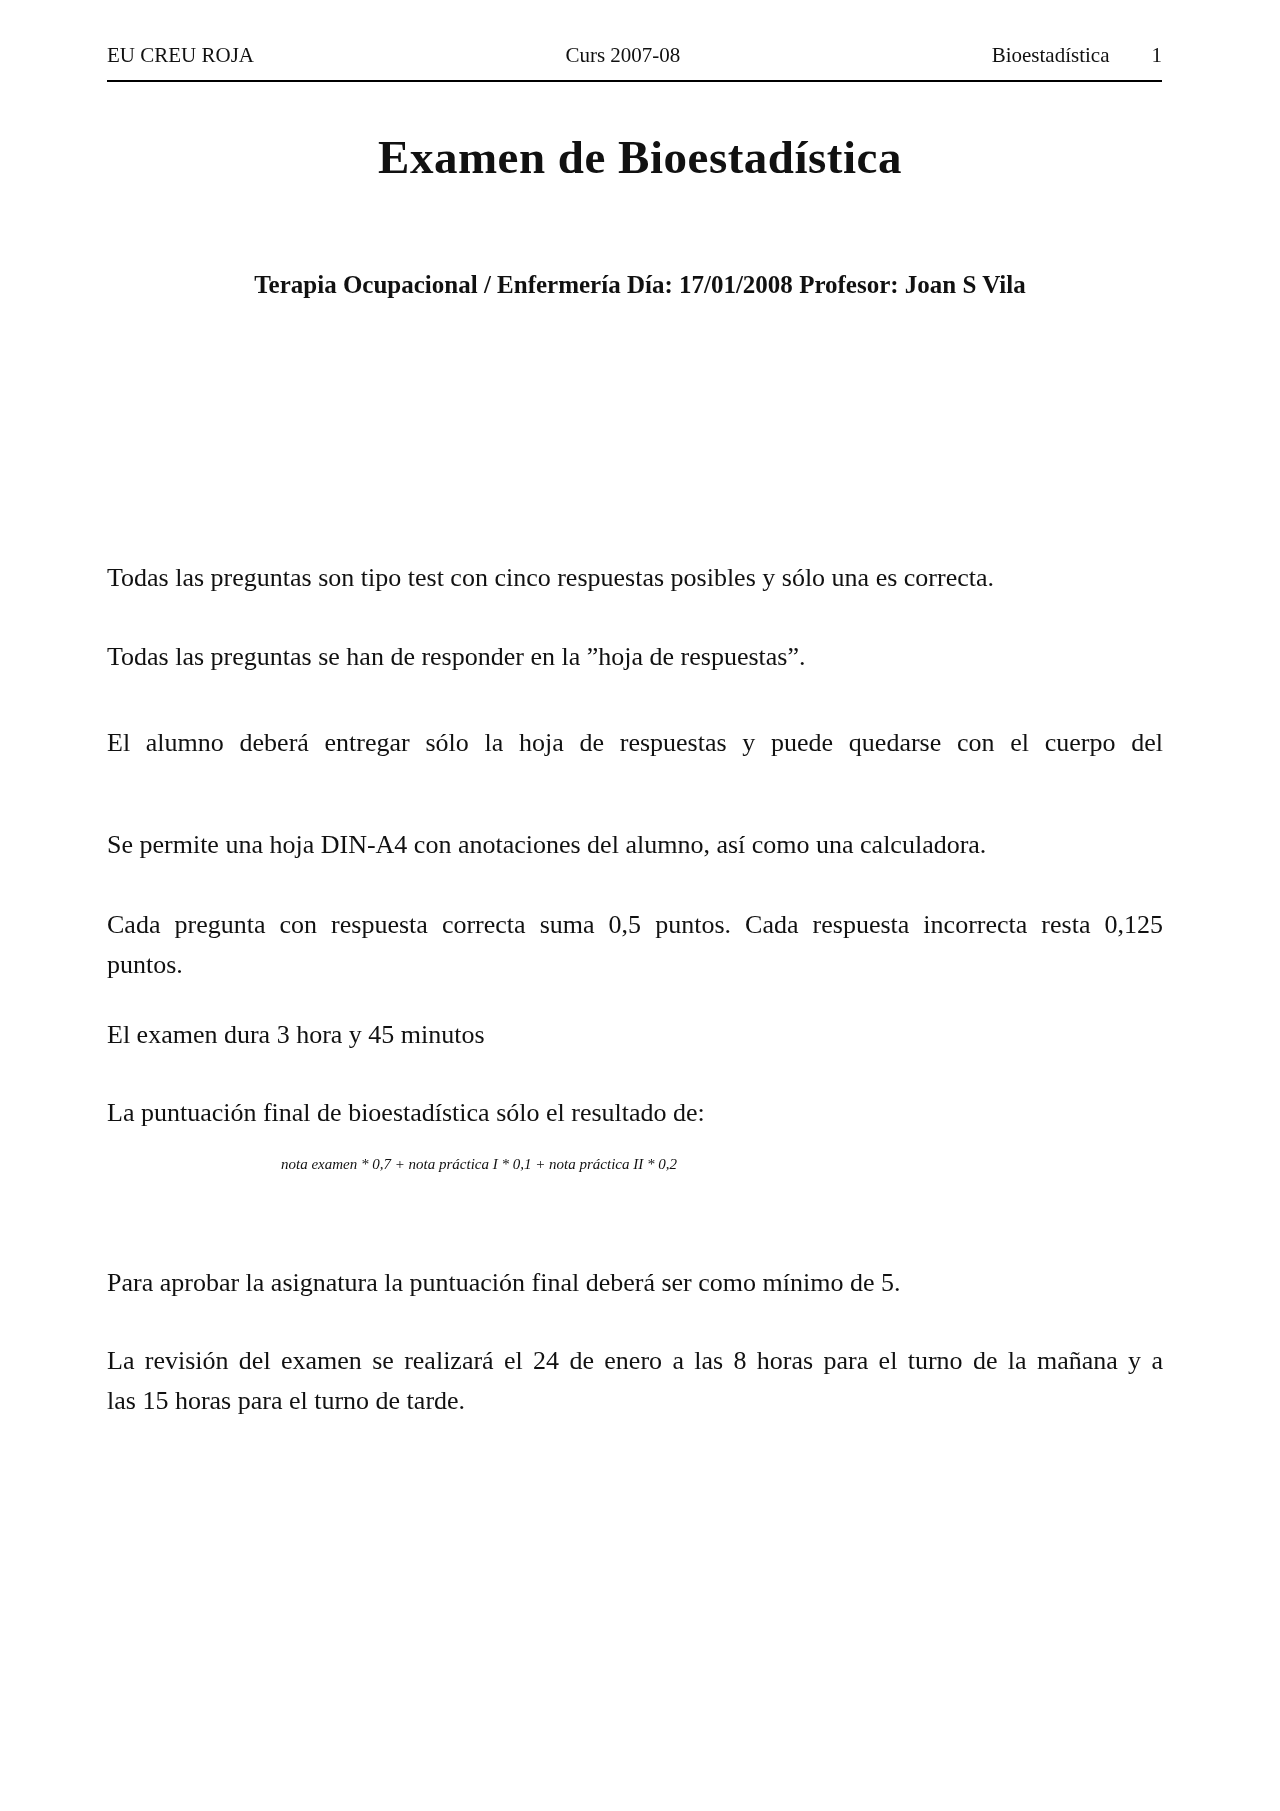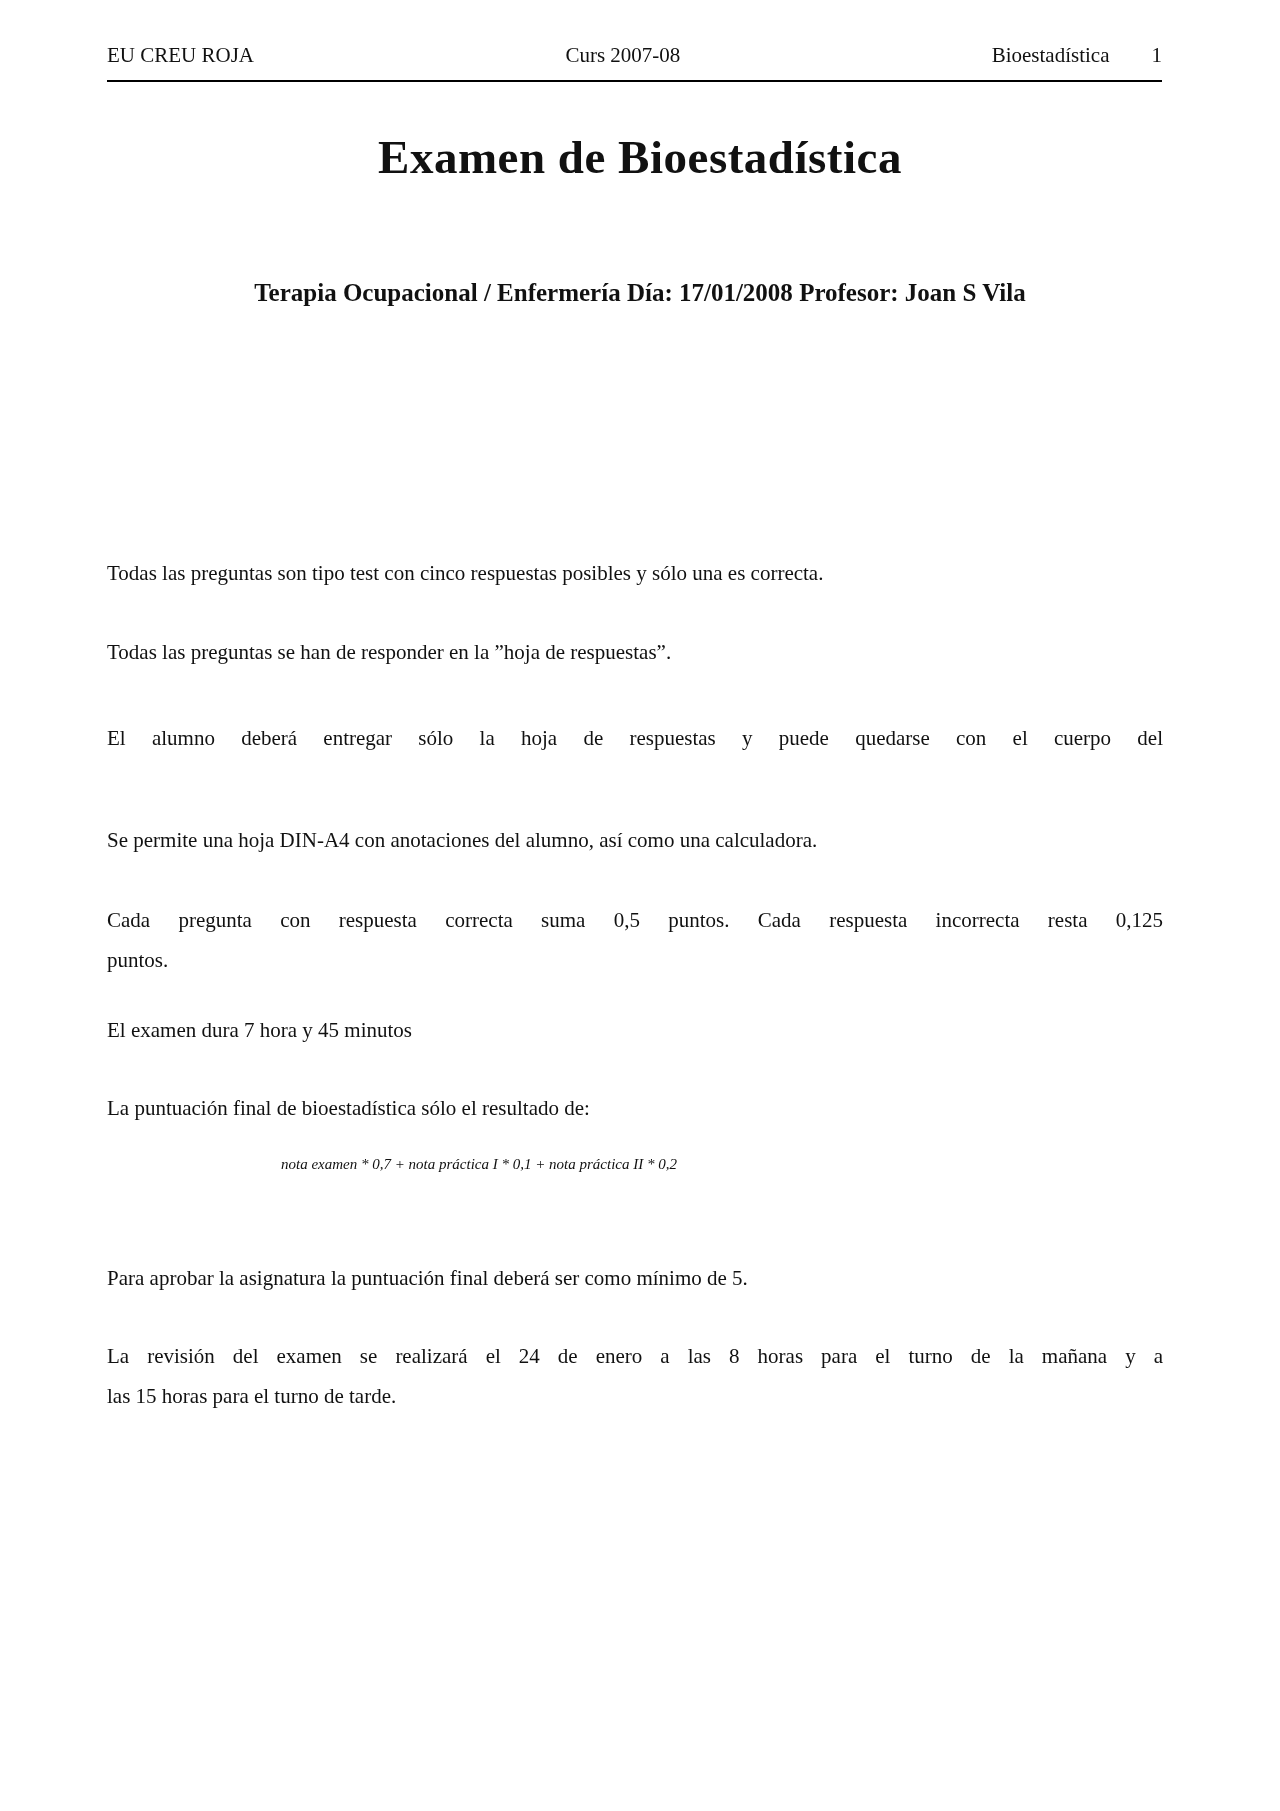--- a/index.html
+++ b/index.html
@@ -51,28 +51,27 @@
   }
   .subtitle {
     position: absolute;
     left: 0;
     right: 0;
     top: 265px;
     text-align: center;
     font-size: 25px;
     line-height: 39px;
     font-weight: bold;
-    margin-top: 8px;
   }
   
   .para {
     position: absolute;
     left: 107px;
     width: 1056px;
-    font-size: 21px;
+    font-size: 26px;
     line-height: 40px;
   }
   .para .line {
     display: block;
   }
   .para .line.fill {
     text-align: justify;
     text-align-last: justify;
   }
   .formula {
@@ -130,21 +129,21 @@
   <p class="para p4">
     <span class="line">Se permite una hoja DIN-A4 con anotaciones del alumno, así como una calculadora.</span>
   </p>
 
   <p class="para p5">
     <span class="line fill">Cada pregunta con respuesta correcta suma 0,5 puntos. Cada respuesta incorrecta resta 0,125</span>
     <span class="line">puntos.</span>
   </p>
 
   <p class="para p6">
-    <span class="line">El examen dura 7 hora y 45 minutos</span>
+    <span class="line">El examen dura 3 hora y 45 minutos</span>
   </p>
 
   <p class="para p7">
     <span class="line">La puntuación final de bioestadística sólo el resultado de:</span>
   </p>
 
   <p class="formula">nota examen * 0,7 + nota práctica I * 0,1 + nota práctica II * 0,2</p>
 
   <p class="para p8">
     <span class="line">Para aprobar la asignatura la puntuación final deberá ser como mínimo de 5.</span>

